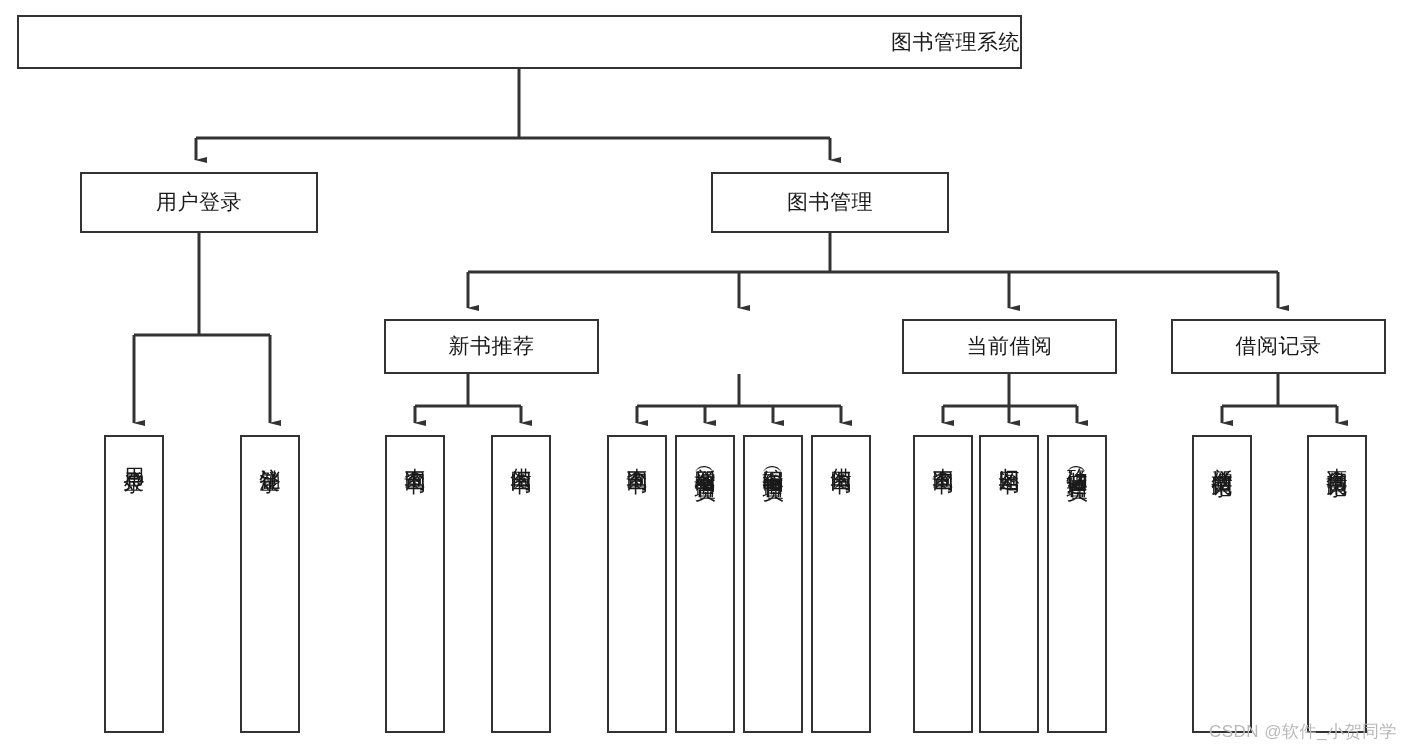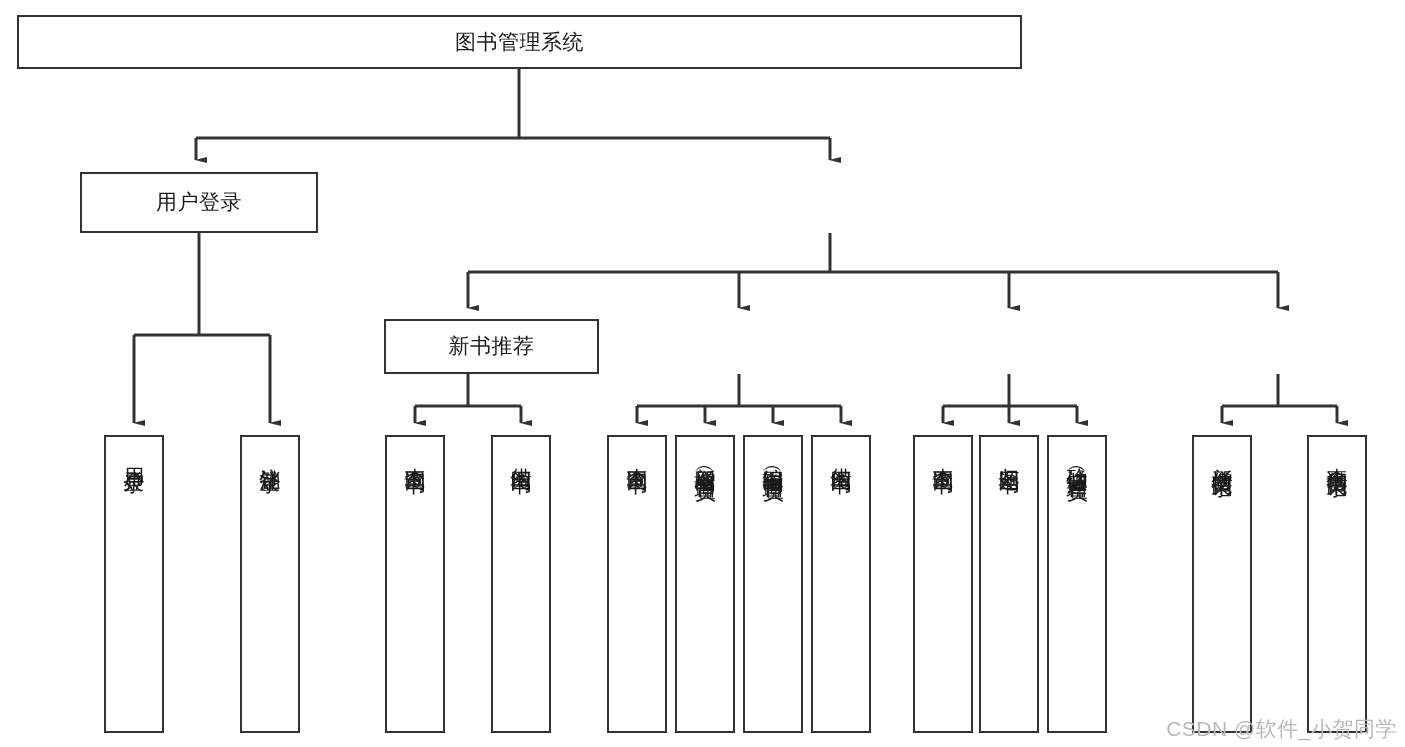--- a/index.html
+++ b/index.html
@@ -57,21 +57,21 @@
     text-orientation: upright;
     font-size: 21px;
     line-height: 1.05;
     letter-spacing: 2px;
     white-space: nowrap;
   }
   .watermark {
     position: absolute;
     right: 8px;
     bottom: 4px;
-    font-size: 21px;
+    font-size: 17px;
     color: #b9b9b9;
     white-space: nowrap;
     z-index: 5;
     letter-spacing: 0.5px;
   }
 </style>
 </head>
 <body>
 
 <div id="canvas">
@@ -119,30 +119,39 @@
       <path d="M1009,406 L1009,423" marker-end="url(#arrow)"></path>
       <path d="M1077,406 L1077,423" marker-end="url(#arrow)"></path>
 
       <path d="M1278,374 L1278,406"></path>
       <path d="M1222,406 L1337,406"></path>
       <path d="M1222,406 L1222,423" marker-end="url(#arrow)"></path>
       <path d="M1337,406 L1337,423" marker-end="url(#arrow)"></path>
     </g>
   </svg>
 
-  <div class="node horiz" style="left:17px; top:15px; width:1005px; height:54px;">
+  <div class="node horiz" style="left:17px; top:15px; width:1005px; height:54px;justify-content:flex-end;">
     <span class="node-label">图书管理系统</span>
   </div>
 
   <div class="node horiz" style="left:80px; top:172px; width:238px; height:61px;">
     <span class="node-label">用户登录</span>
   </div>
+  <div class="node horiz" style="left:711px; top:172px; width:238px; height:61px;">
+    <span class="node-label">图书管理</span>
+  </div>
 
   <div class="node horiz" style="left:361px; top:319px; width:215px; height:55px;margin-left:23px;">
     <span class="node-label">新书推荐</span>
+  </div>
+  <div class="node horiz" style="left:902px; top:319px; width:215px; height:55px;">
+    <span class="node-label">当前借阅</span>
+  </div>
+  <div class="node horiz" style="left:1171px; top:319px; width:215px; height:55px;">
+    <span class="node-label">借阅记录</span>
   </div>
 
   <div class="node vert" style="left:104px; top:435px; width:60px; height:298px;">
     <span class="node-label">用户登录</span>
   </div>
   <div class="node vert" style="left:240px; top:435px; width:60px; height:298px;">
     <span class="node-label">注销登录</span>
   </div>
 
   <div class="node vert" style="left:385px; top:435px; width:60px; height:298px;">

